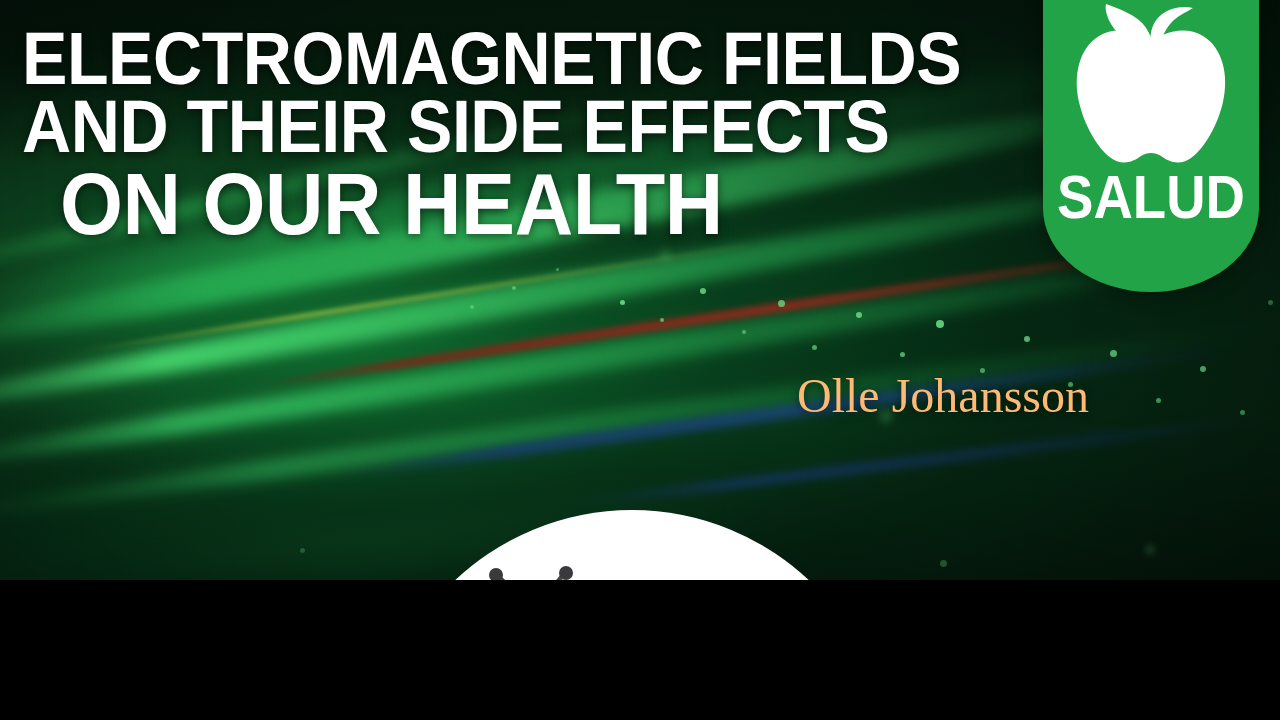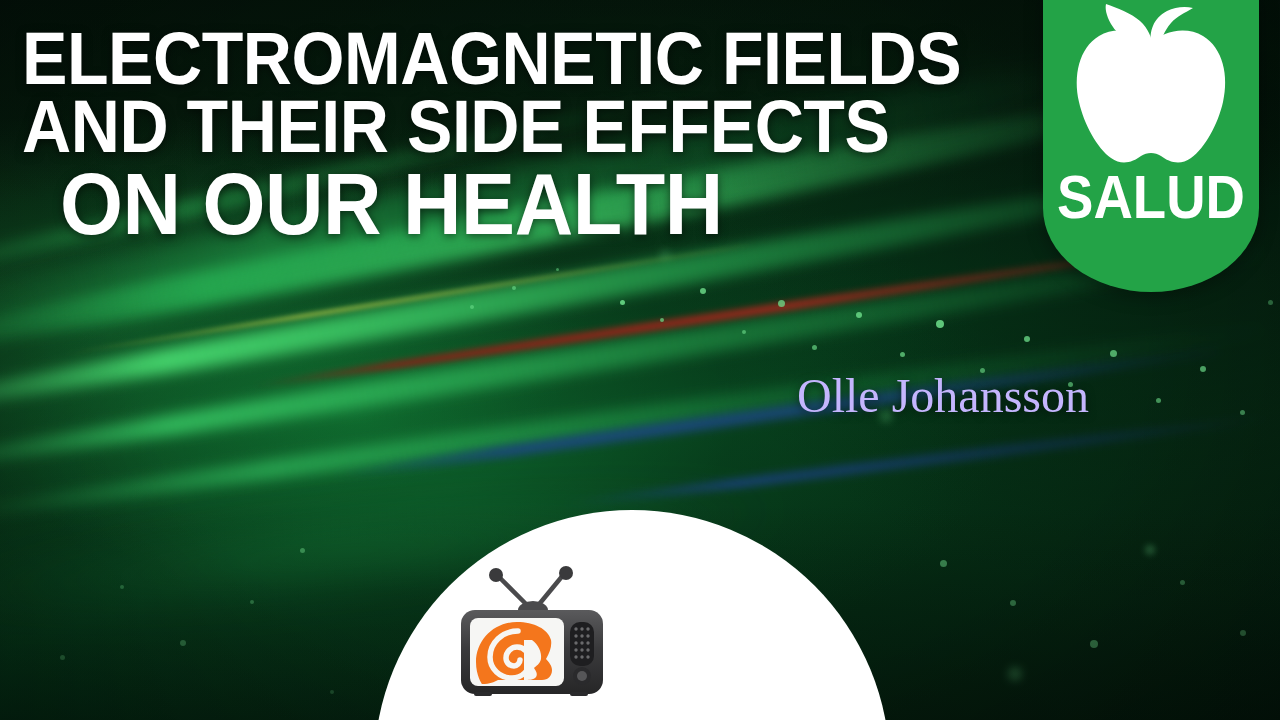--- a/index.html
+++ b/index.html
@@ -1,17 +1,17 @@
 <!DOCTYPE html>
 <html><head>
 <meta charset="utf-8">
 <style>
   html,body{margin:0;padding:0;background:#000;}
   #stage{
-    position:relative;width:1280px;height:720px;overflow:hidden;
+    position:relative;width:1280px;height:580px;overflow:hidden;
     background:#06200f;
     font-family:"Liberation Sans", sans-serif;
   }
 
   
   .bg-base{position:absolute;inset:0;
     background:
       radial-gradient(ellipse 900px 420px at 28% 58%, rgba(20,140,60,.55) 0%, rgba(10,70,32,.30) 42%, rgba(5,30,15,0) 72%),
       radial-gradient(ellipse 700px 300px at 8% 45%, rgba(30,170,75,.35) 0%, rgba(8,50,24,0) 70%),
       radial-gradient(ellipse 600px 500px at 95% 15%, rgba(3,18,9,.95) 0%, rgba(4,22,11,.4) 60%, rgba(5,25,13,0) 100%),
@@ -36,21 +36,21 @@
     text-shadow:0 2px 10px rgba(0,0,0,.55);
     transform-origin:left center;
   }
   .tline1{position:absolute;left:22px;top:22px;font-size:74px;line-height:74px;transform:scaleX(.92);}
   .tline2{position:absolute;left:22px;top:90px;font-size:74px;line-height:74px;transform:scaleX(.92);}
   .tline3{position:absolute;left:60px;top:160px;font-size:88px;line-height:88px;transform:scaleX(.92);}
 
   
   .speaker{
     position:absolute;left:797px;top:370px;
-    color:#c4b5fd;font-family:"Liberation Serif","DejaVu Serif",serif;
+    color:#fdba74;font-family:"Liberation Serif","DejaVu Serif",serif;
     font-size:48px;line-height:52px;font-weight:400;white-space:nowrap;
     text-shadow:0 2px 8px rgba(0,0,0,.5);
   }
 
   
   .badge{
     position:absolute;left:1043px;top:-6px;width:216px;height:298px;
     background:#23a347;
     border-radius:0 0 108px 108px / 0 0 84px 84px;
     box-shadow:0 4px 18px rgba(0,0,0,.35);

